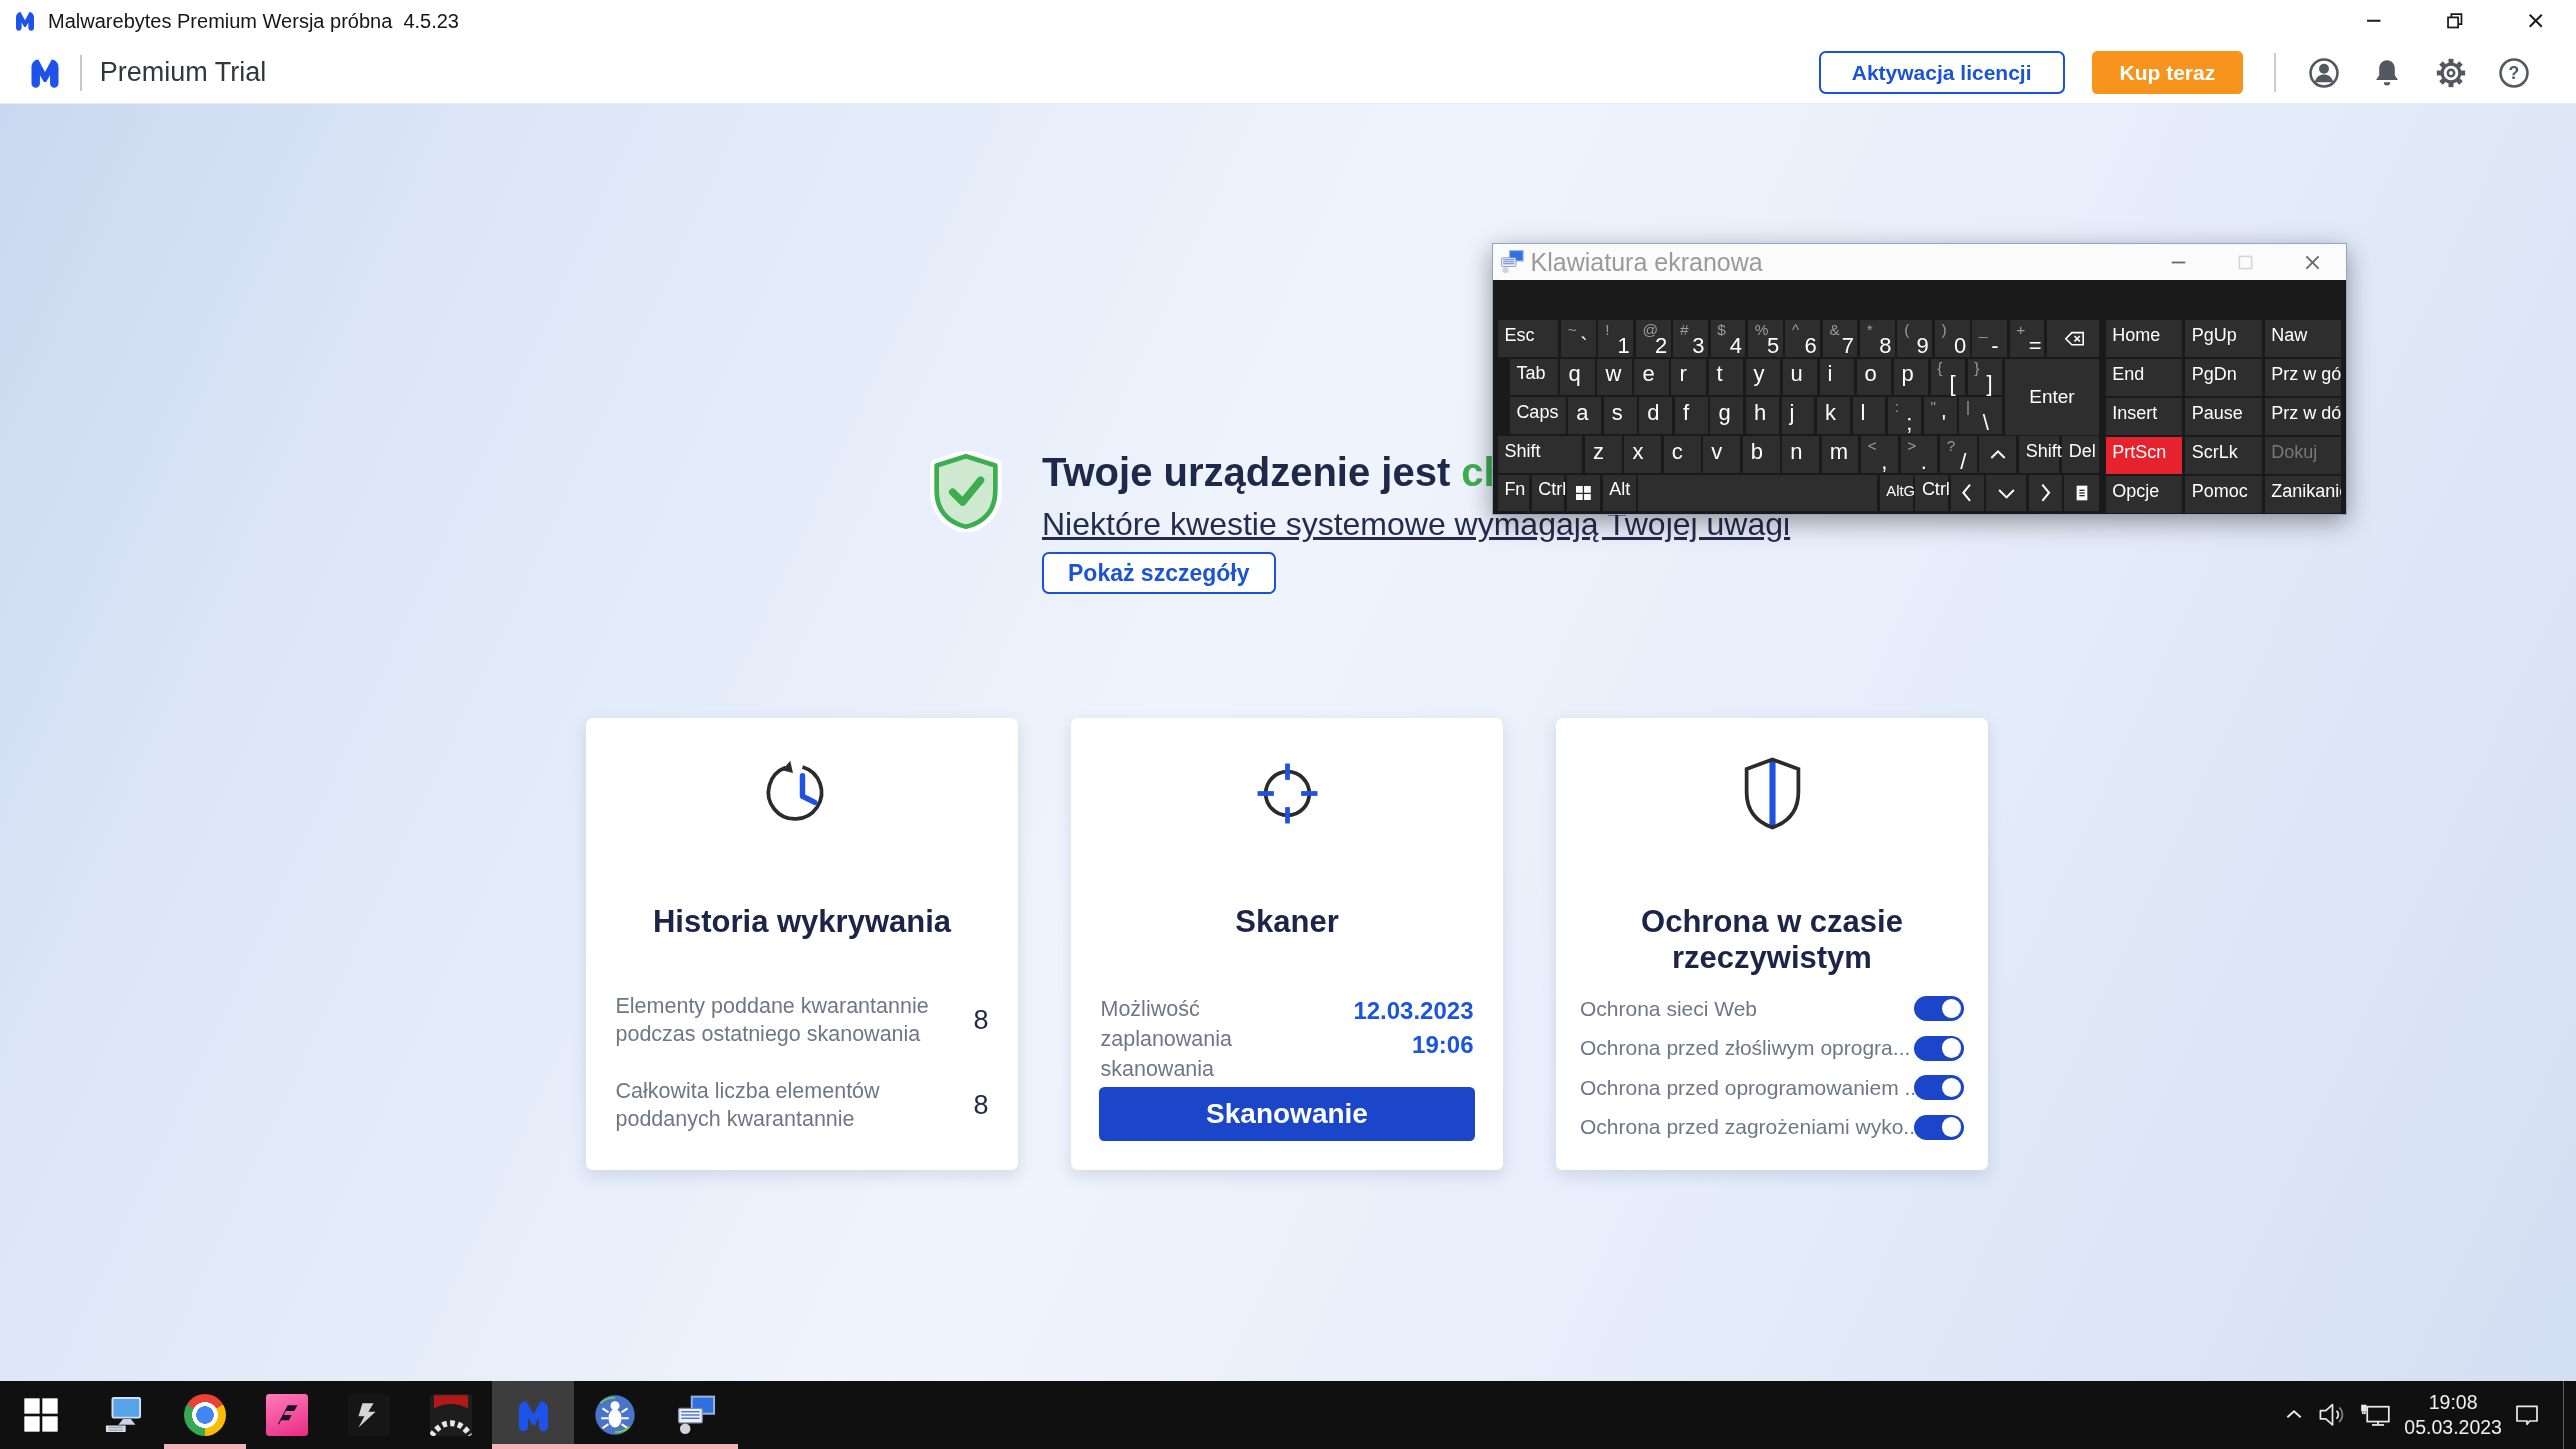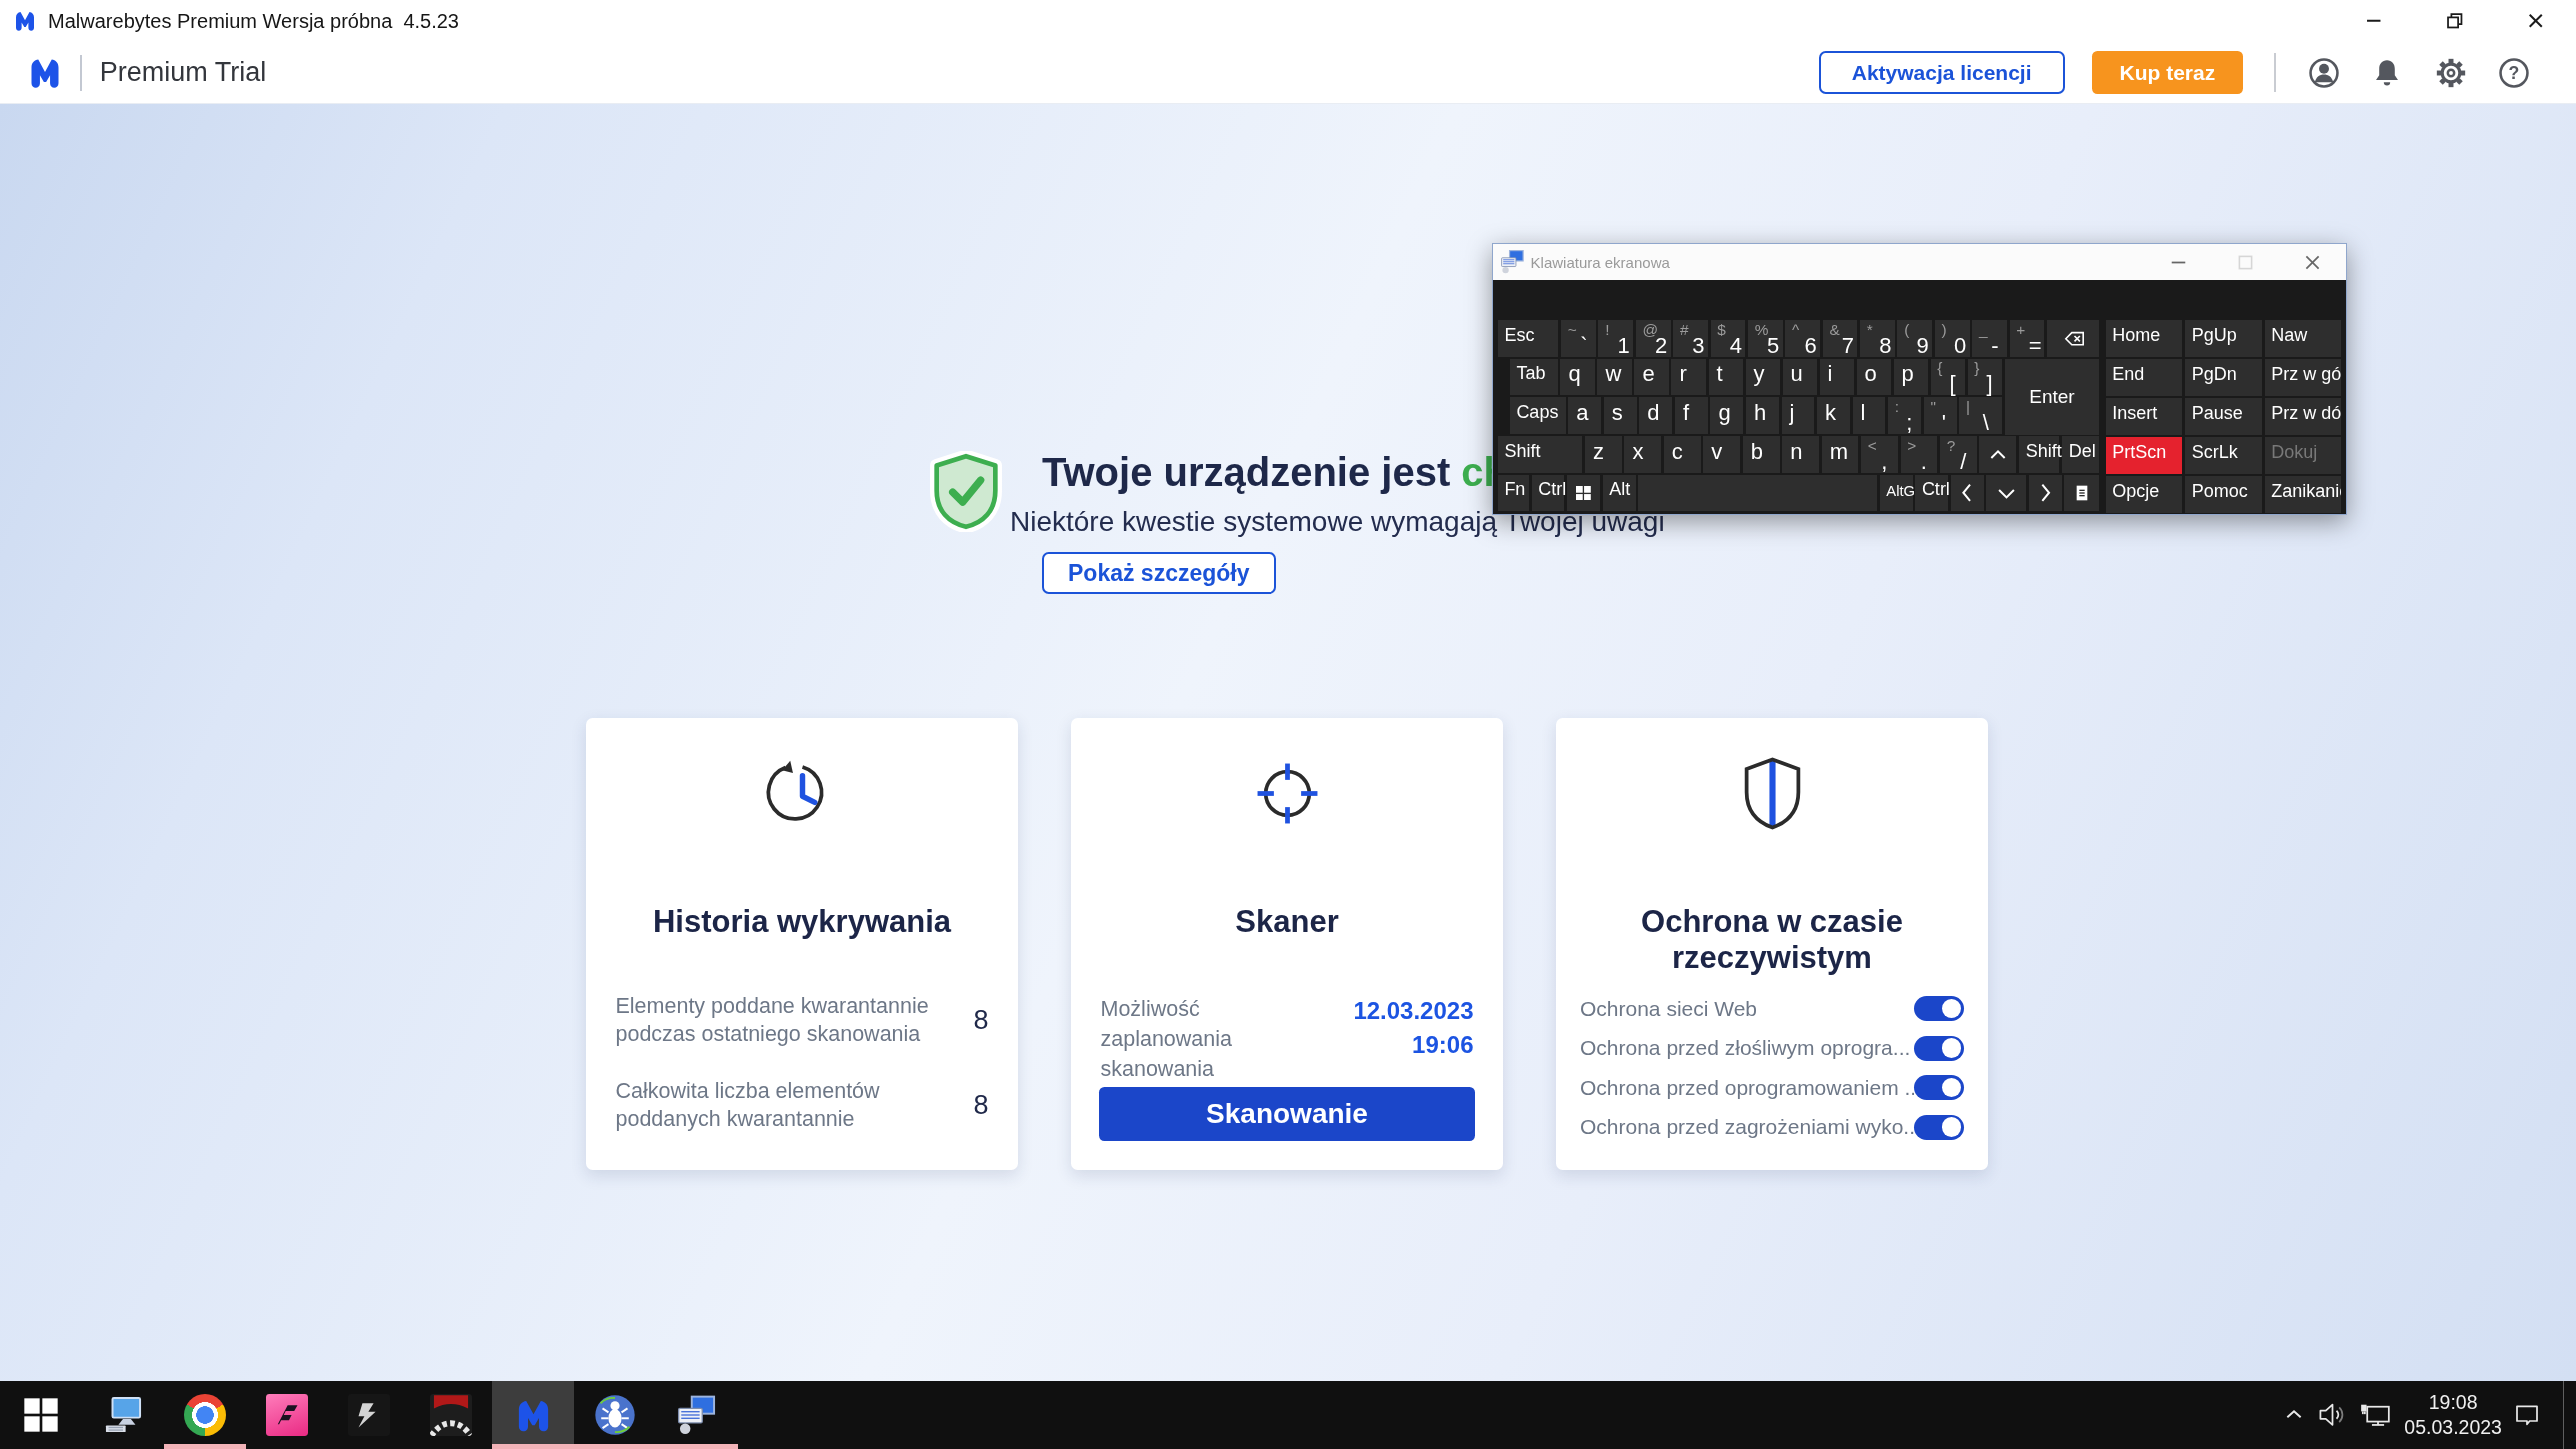--- a/index.html
+++ b/index.html
@@ -30,21 +30,21 @@
   .hdr-icons { display:flex; align-items:center; gap:29.5px; }
 
   
   .content { position:absolute; left:0; top:104px; width:2576px; height:1277px;
              background:linear-gradient(115deg,#c9d8f0 0%,#dce6f7 16%,#eff4fc 46%,#e8eefa 66%,#d3dff3 100%); }
 
   .hero-shield { position:absolute; left:930px; top:347px; }
   .hero-line1 { position:absolute; left:1042px; top:346px; font-size:40px; font-weight:600;
                 color:#1e2849; white-space:nowrap; }
   .hero-line1 .hl-green { color:#3dae4f; }
-  .hero-line2 { position:absolute; left:1010px; top:402px; font-size:28px; color:#232c4e; white-space:nowrap; }
+  .hero-line2 { position:absolute; left:1042px; top:402px; font-size:32px; color:#232c4e; white-space:nowrap;text-decoration:underline; }
   .btn-details { position:absolute; left:1042px; top:448px; height:42px; padding:0 24px;
                  border:2px solid #1b53d8; border-radius:6.7px; background:#fff; color:#1b53d8;
                  font-size:23px; font-weight:bold; display:flex; align-items:center; cursor:pointer; }
 
   .card { position:absolute; top:614px; width:432px; height:452px; background:#fff; border-radius:6.7px;
           box-shadow:0 5.4px 16px rgba(30,45,90,.13); }
   .card-1 { left:586px; } .card-2 { left:1071px; } .card-3 { left:1556px; }
   .card-icon { position:absolute; left:0; right:0; top:36px; display:flex; justify-content:center; }
   .card-title { position:absolute; left:0; right:0; top:186px; text-align:center; font-size:31px;
                 font-weight:600; color:#1c2547; }
@@ -67,21 +67,21 @@
   .prot-label { font-size:21px; color:#6d7787; white-space:nowrap; overflow:hidden; flex:1; }
   .toggle { width:50px; height:25px; border-radius:12.7px; background:#1b46c9; position:relative;
             flex:none; cursor:pointer; }
   .toggle::after { content:""; position:absolute; top:2.7px; right:2.7px; width:19.5px; height:19.5px;
                    border-radius:50%; background:#fff; }
 
   
   .osk { position:absolute; left:1492px; top:243px; width:855px; height:272px; z-index:50;
          border:0.7px solid #8fa6cc; box-shadow:0 6.7px 24px rgba(0,0,0,.38); background:#1a1a1a; }
   .osk-titlebar { height:36px; background:#fbfbfb; display:flex; align-items:center; padding-left:6.7px; }
-  .osk-title { font-size:15px; color:#9a9a9a; margin-left:5.4px; }
+  .osk-title { font-size:25px; color:#9a9a9a; margin-left:5.4px; }
   .osk-controls { margin-left:auto; display:flex; height:36px; }
   .osk-cbtn { width:67px; height:36px; display:flex; align-items:center; justify-content:center; }
   .osk-body { height:236px; padding:40px 4.7px 4.7px 4.7px; display:flex; gap:6.7px; }
   .osk-main { position:relative; width:602px; display:flex; flex-direction:column; gap:2px; }
   .krow { display:flex; gap:2.7px; height:37px; }
   .krow.withenter { margin-right:97px;padding-left:12px; }
   .key { position:relative; flex:1 1 0; width:0; background:#2e2e2e; color:#fff; cursor:pointer; }
   .key .kc { position:absolute; top:2.7px; left:8px; font-size:22px; }
   .key .kl { position:absolute; top:4.7px; left:6.7px; font-size:18px; }
   .key.sm .kl { font-size:14.8px; top:8px; }

